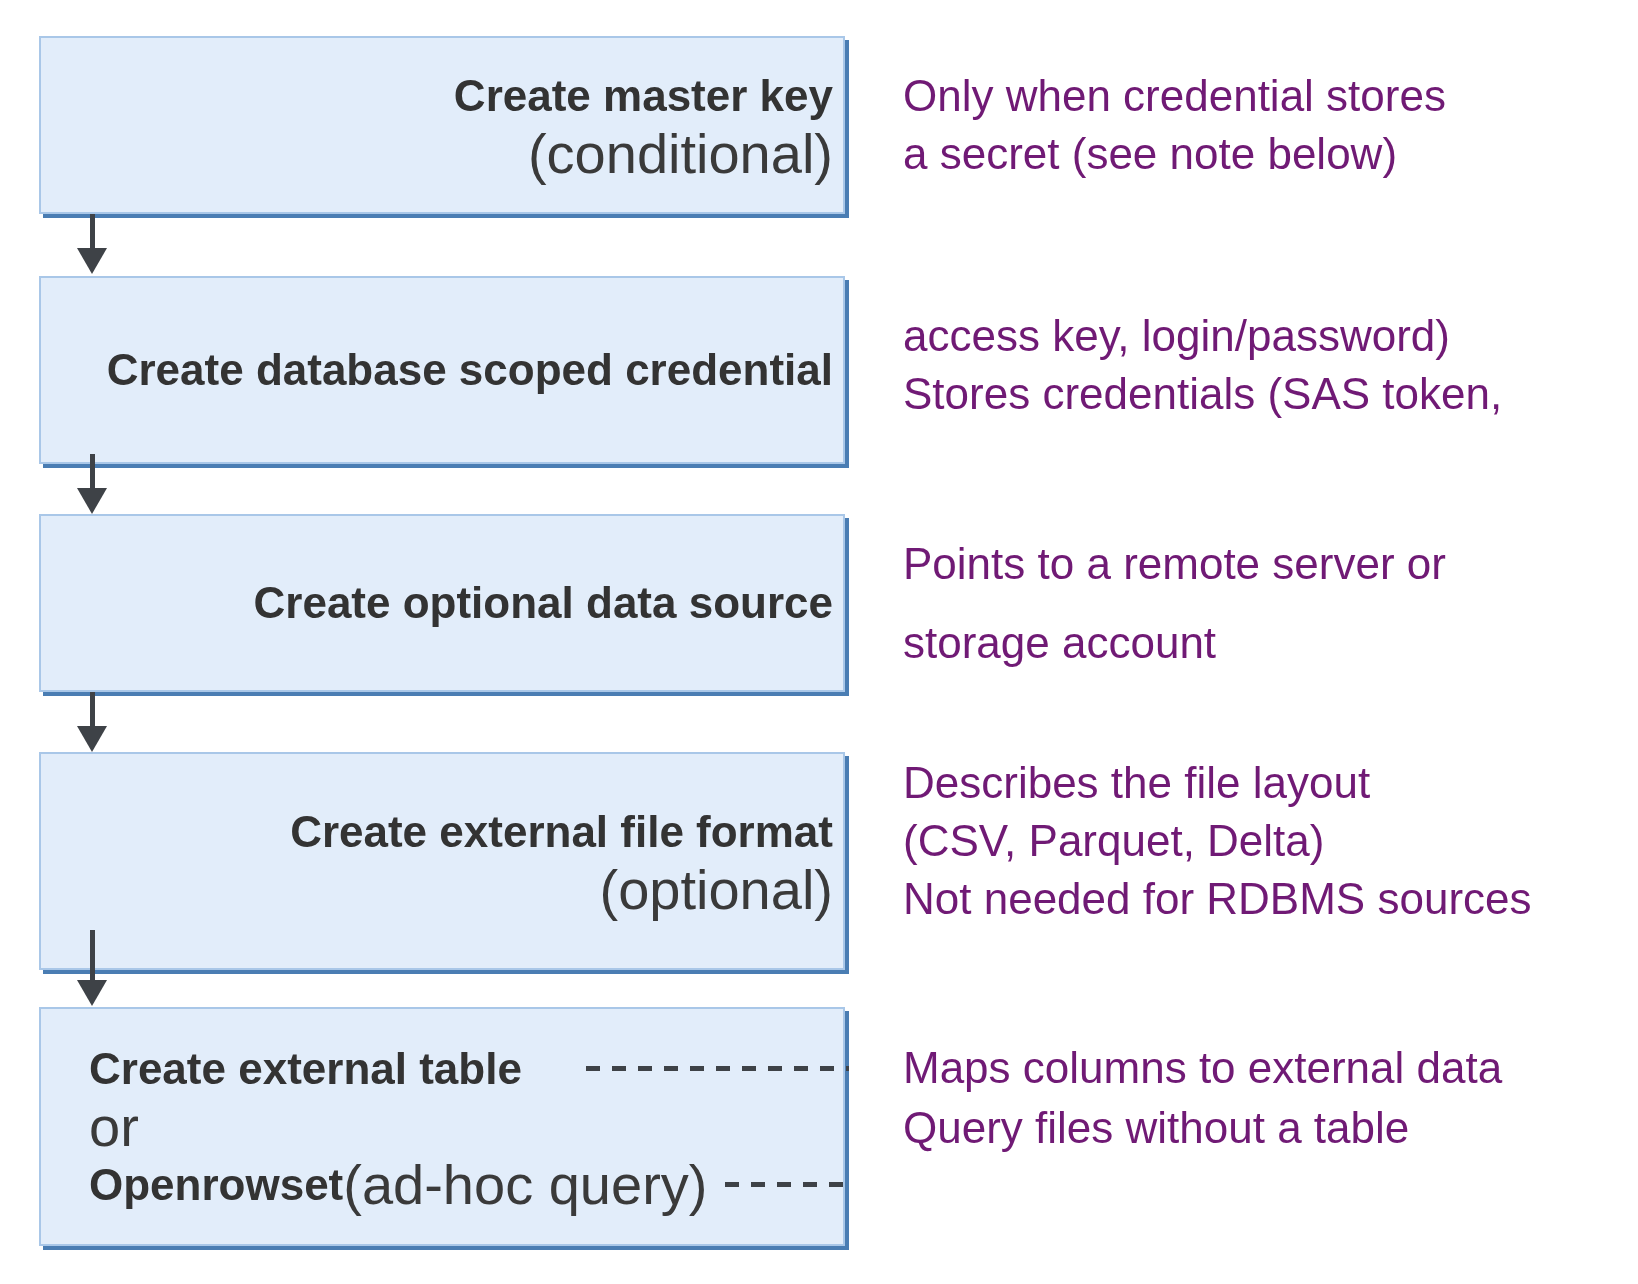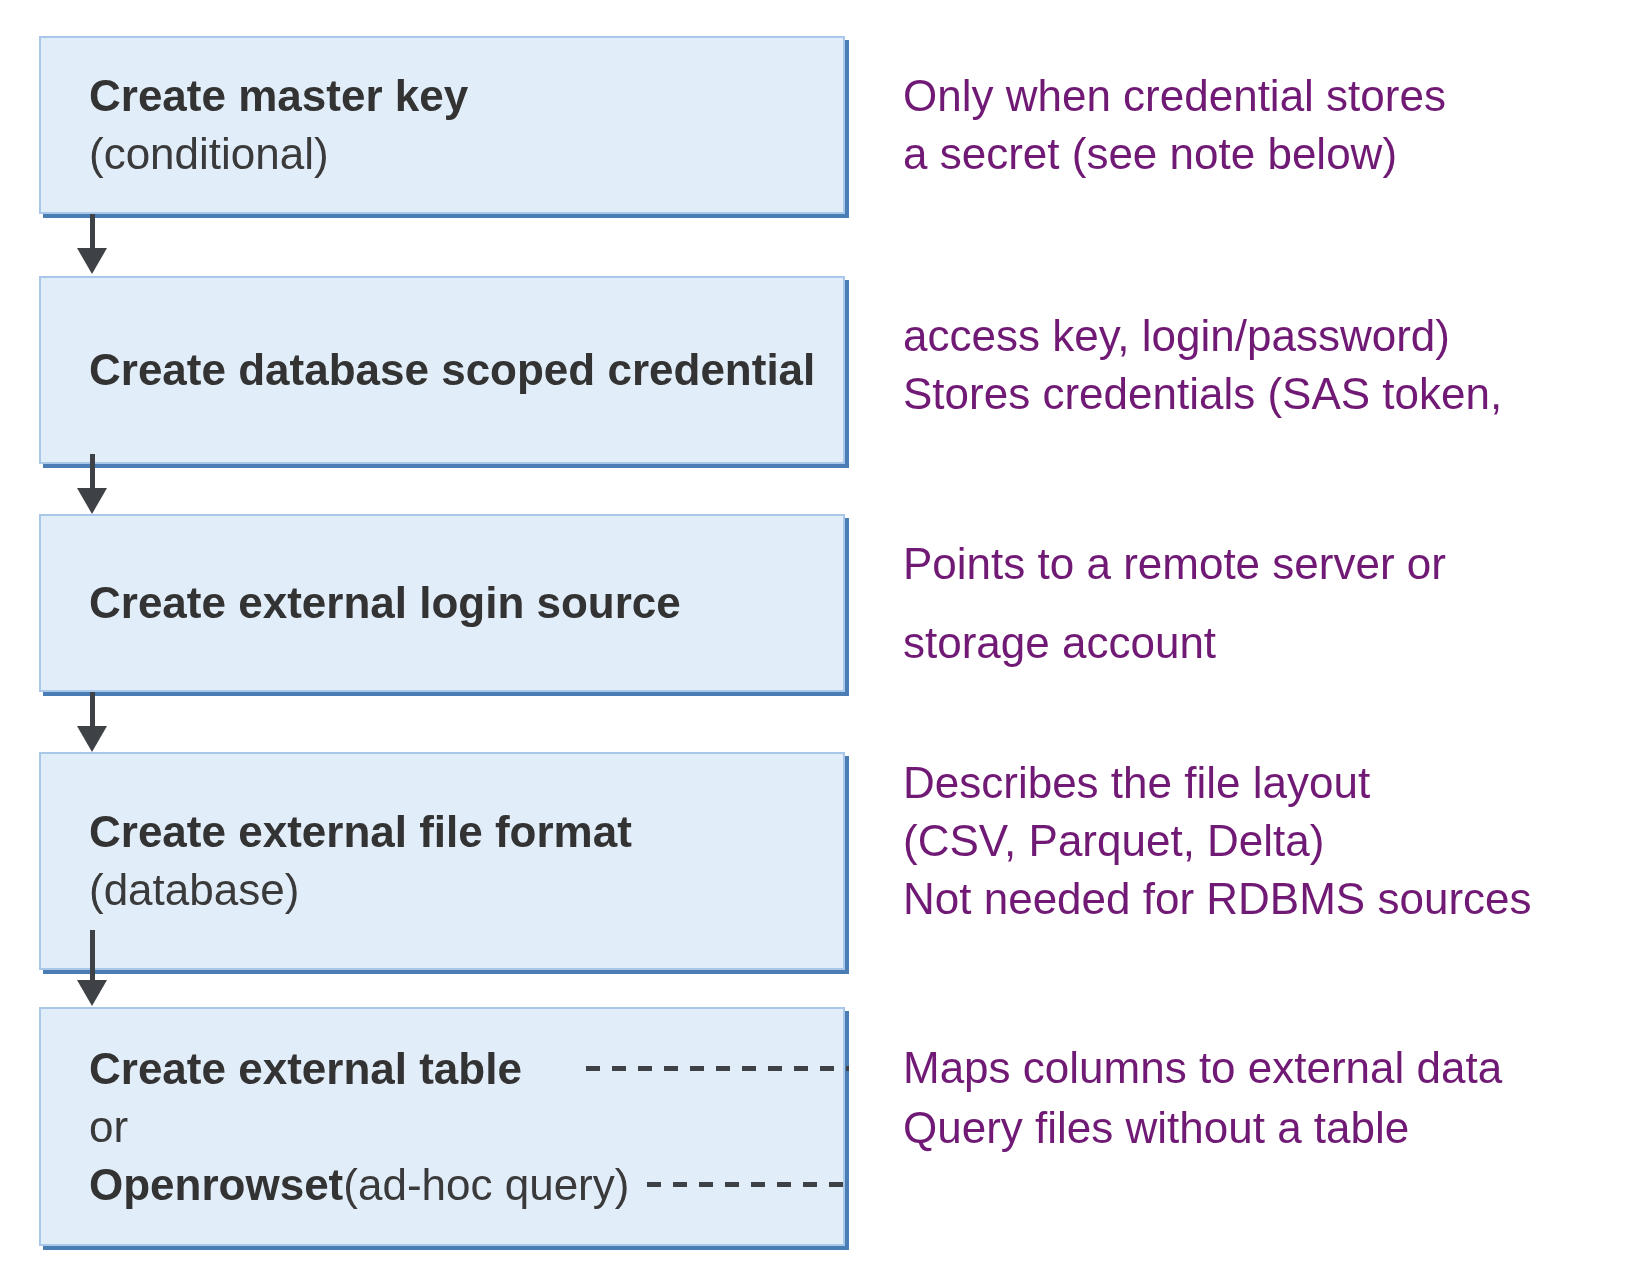--- a/index.html
+++ b/index.html
@@ -20,29 +20,30 @@
     width: 806px;
     box-sizing: border-box;
     background: #e2edfa;
     border: 2px solid #a9c7e8;
     box-shadow: 4px 4px 0 #4a7db3;
     display: flex;
     flex-direction: column;
     justify-content: center;
     padding-left: 48px;
     padding-right: 10px;
+    text-align: right;
   }
   .box-1 { top: 36px;   height: 178px; }
   .box-2 { top: 276px;  height: 188px; }
   .box-3 { top: 514px;  height: 178px; }
   .box-4 { top: 752px;  height: 218px; }
   .box-5 { top: 1007px; height: 239px; }
 
   .t-bold { font-weight: bold; font-size: 44px; line-height: 58px; color: #333333; }
-  .t-reg  { font-weight: normal; font-size: 44px; line-height: 58px; color: #3a3a3a; }
+  .t-reg  { font-weight: normal; font-size: 56px; line-height: 58px; color: #3a3a3a; }
   .inline-bold { font-weight: bold; color: #333333; }
 
   
   .box-line { display: flex; align-items: center; font-size: 44px; line-height: 58px; white-space: nowrap; }
   .dash-fill {
     flex: 1;
     height: 5px;
     margin-right: -16px; 
     background: repeating-linear-gradient(90deg, #3e4247 0 14px, transparent 14px 26px);
   }
@@ -117,35 +118,35 @@
     <div>access key, login/password)</div>
     <div>Stores credentials (SAS token,</div>
   </div>
 
   <div class="arrow arrow-2">
     <div class="shaft"></div>
     <div class="head"></div>
   </div>
 
   <div class="step-box box-3">
-    <div class="t-bold">Create external login source</div>
+    <div class="t-bold">Create optional data source</div>
   </div>
   <div class="note note-3">
     <div>Points to a remote server or</div>
     <div>storage account</div>
   </div>
 
   <div class="arrow arrow-3">
     <div class="shaft"></div>
     <div class="head"></div>
   </div>
 
   <div class="step-box box-4">
     <div class="t-bold">Create external file format</div>
-    <div class="t-reg">(database)</div>
+    <div class="t-reg">(optional)</div>
   </div>
   <div class="note note-4">
     <div>Describes the file layout</div>
     <div>(CSV, Parquet, Delta)</div>
     <div>Not needed for RDBMS sources</div>
   </div>
 
   <div class="arrow arrow-4">
     <div class="shaft"></div>
     <div class="head"></div>

